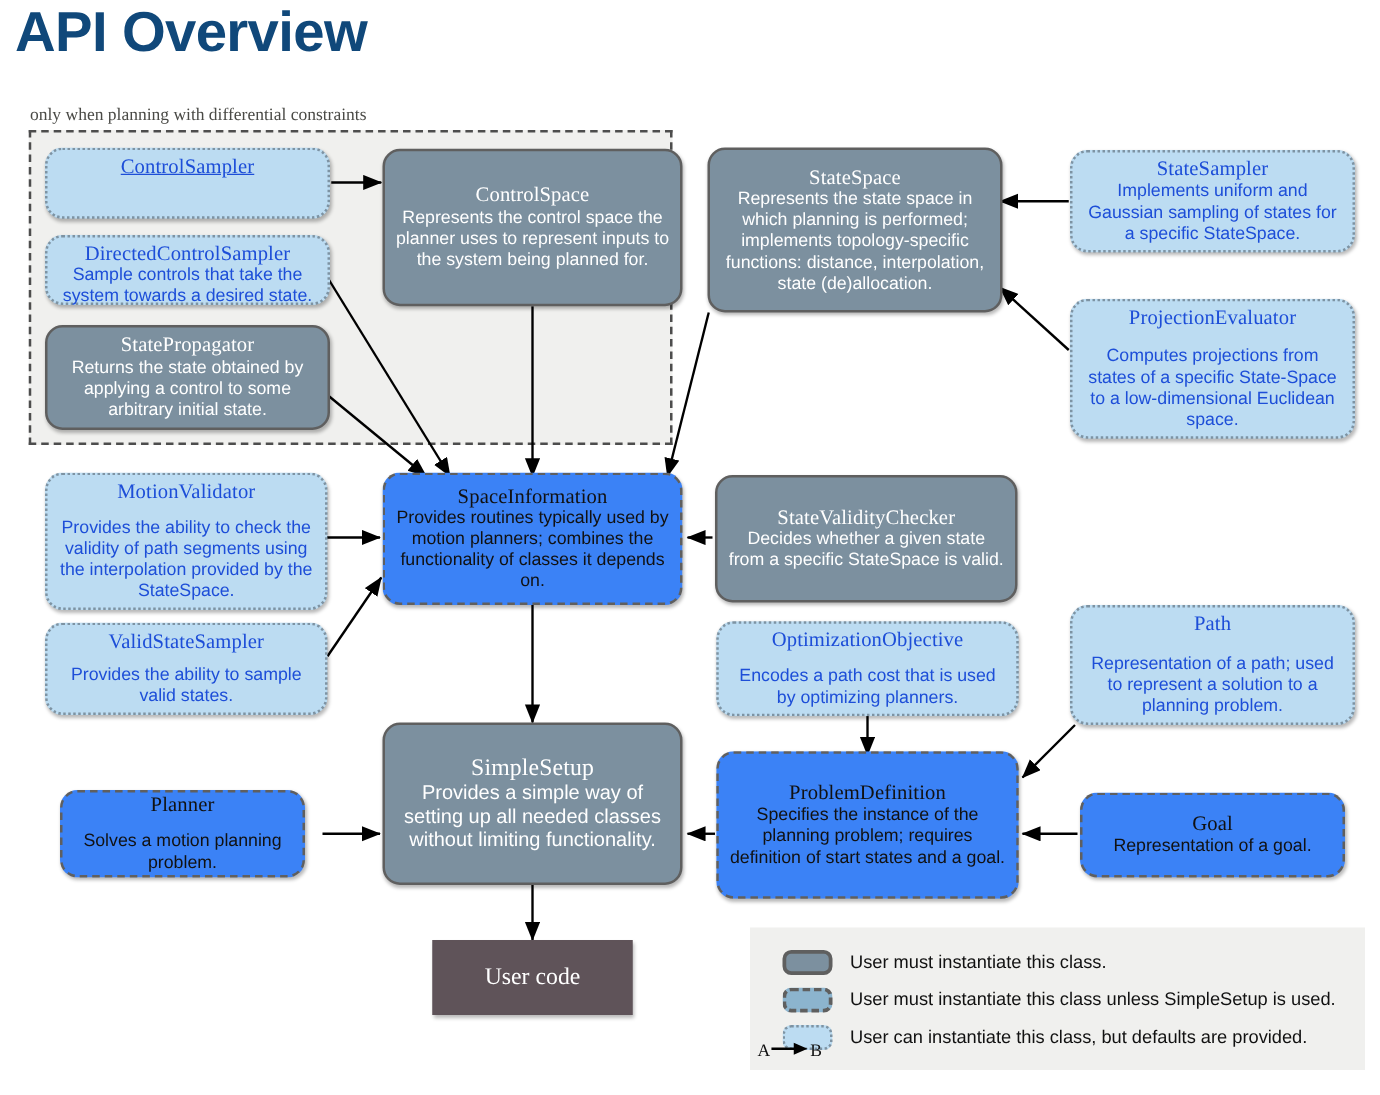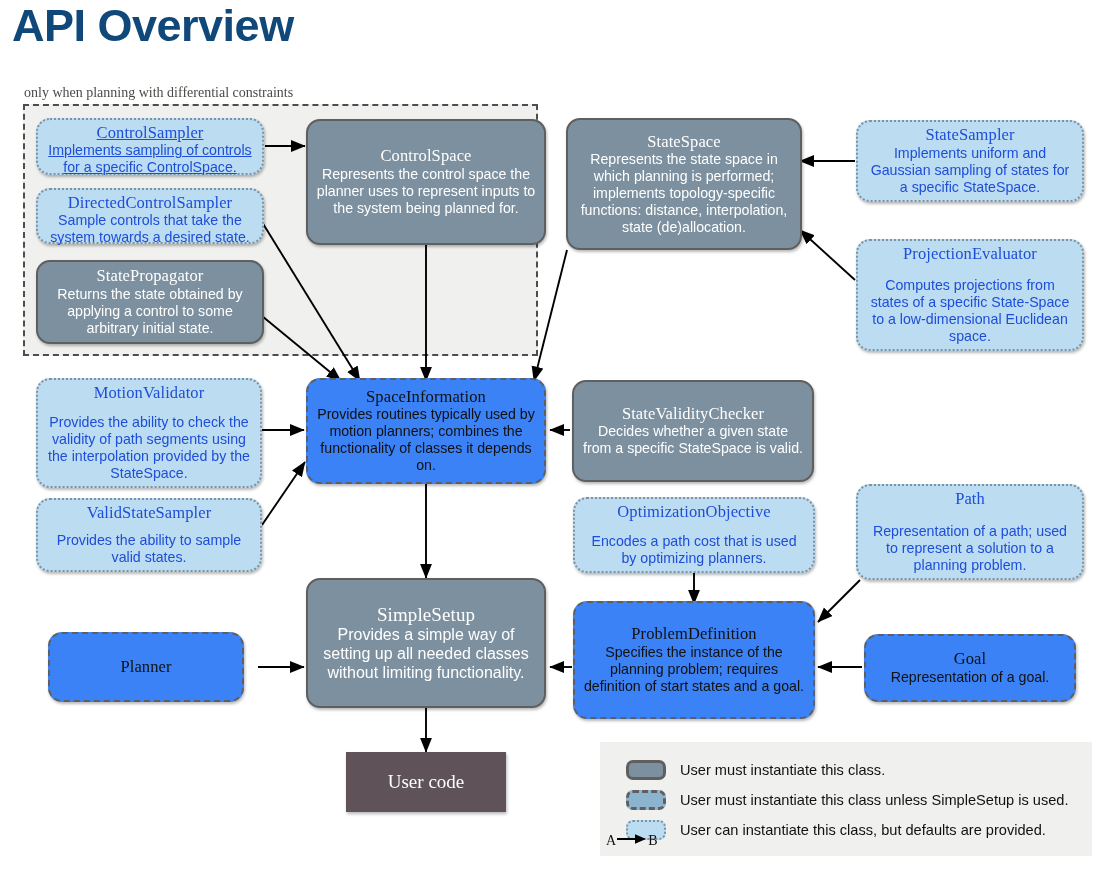--- a/index.html
+++ b/index.html
@@ -127,21 +127,20 @@
       <line x1="258" y1="667" x2="304" y2="667"></line>
 
       <line x1="572" y1="667" x2="550" y2="667"></line>
 
       <line x1="426" y1="707" x2="426" y2="752"></line>
     </g>
   </svg>
 
   <div class="node k-dotted underlined" style="left:36px;top:118px;width:228px;height:57px;">
     <div class="ttl">ControlSampler</div>
-    <div class="dsc">Implements sampling of controls for a specific ControlSpace.</div>
   </div>
 
   <div class="node k-dotted" style="left:36px;top:188px;width:228px;height:56px;">
     <div class="ttl">DirectedControlSampler</div>
     <div class="dsc">Sample controls that take the system towards a desired state.</div>
   </div>
 
   <div class="node k-solid" style="left:36px;top:260px;width:228px;height:84px;">
     <div class="ttl">StatePropagator</div>
     <div class="dsc">Returns the state obtained by applying a control to some arbitrary initial state.</div>
@@ -197,20 +196,21 @@
     <div class="dsc">Representation of a path; used to represent a solution to a planning problem.</div>
   </div>
 
   <div class="node k-solid" style="left:306px;top:578px;width:240px;height:130px;">
     <div class="ttl" style="font-size:19px;">SimpleSetup</div>
     <div class="dsc" style="font-size:16px;">Provides a simple way of setting up all needed classes without limiting functionality.</div>
   </div>
 
   <div class="node k-dashed" style="left:48px;top:632px;width:196px;height:70px;gap:12px;">
     <div class="ttl">Planner</div>
+    <div class="dsc">Solves a motion planning problem.</div>
   </div>
 
   <div class="node k-dashed" style="left:573px;top:601px;width:242px;height:118px;text-align:center;">
     <div class="ttl">ProblemDefinition</div>
     <div class="dsc">Specifies the instance of the planning problem; requires definition of start states and a goal.</div>
   </div>
 
   <div class="node k-dashed" style="left:864px;top:634px;width:212px;height:68px;">
     <div class="ttl">Goal</div>
     <div class="dsc">Representation of a goal.</div>

